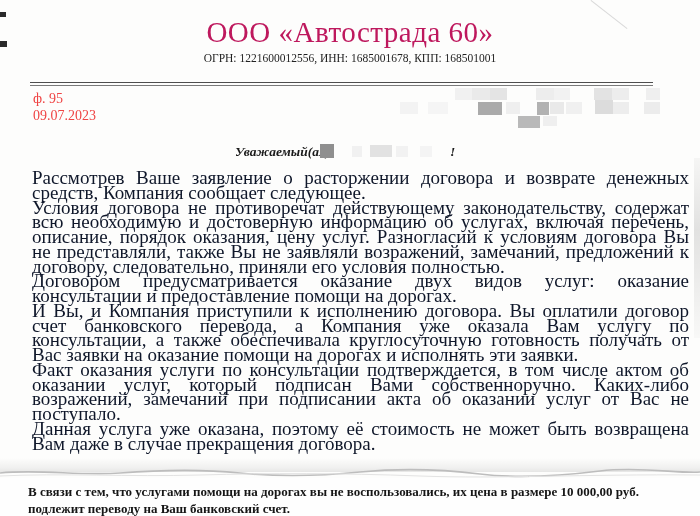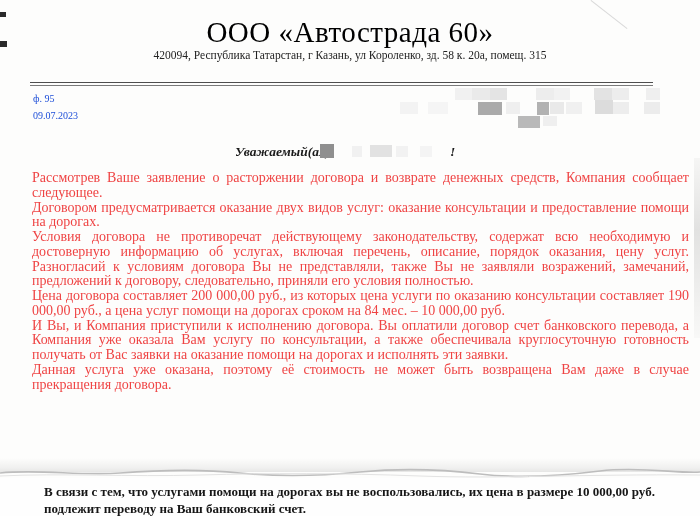--- a/index.html
+++ b/index.html
@@ -7,51 +7,51 @@
     width:700px;height:516px;
     background:#ffffff;
     font-family:"Liberation Serif","DejaVu Serif",serif;
     color:#1f1f1f;
     position:relative;overflow:hidden;
   }
   .page{position:absolute;inset:0;background:#fdfdfc;}
 
   
   .header{position:absolute;top:17px;left:0;right:0;text-align:center;}
-  .company{font-size:29px;line-height:30px;letter-spacing:.5px;color:#000000;}
+  .company{font-size:29px;line-height:30px;letter-spacing:.5px;color:#be185d;}
   .reg{font-size:11.5px;line-height:13px;margin-top:5px;color:#222;}
   .addr{font-size:11.5px;line-height:13px;margin-top:2px;color:#222;}
 
   .rule{position:absolute;left:30px;width:623px;top:82px;height:2px;
         border-top:1.6px solid #4e4e4e;border-bottom:1px solid #7a7a7a;}
 
-  .meta{position:absolute;left:33px;top:90px;font-size:10px;line-height:17px;color:#1d4ed8;}
+  .meta{position:absolute;left:33px;top:90px;font-size:14px;line-height:17px;color:#ef4444;}
 
   
   .mosaic{position:absolute;}
   .mosaic .blk{position:absolute;}
   .mosaic-header{left:398px;top:86px;width:298px;height:46px;}
   .mosaic-name{left:318px;top:142px;width:125px;height:18px;}
 
   .salutation{position:absolute;top:144px;left:235px;
               font-weight:bold;font-style:italic;font-size:13.5px;color:#1a1a1a;}
   .salutation-bang{position:absolute;top:144px;left:450px;
               font-weight:bold;font-style:italic;font-size:13.5px;color:#1a1a1a;}
 
   .body-text{position:absolute;left:32px;top:171px;width:657px;
-             font-size:14px;line-height:14.75px;text-align:justify;color:#ef4444;}
+             font-size:19px;line-height:14.75px;text-align:justify;color:#0f172a;}
   .body-text p{margin:0;}
 
   
   .seam{position:absolute;left:0;top:464px;width:700px;height:16px;}
   .seam-shadow{position:absolute;left:0;top:458px;width:700px;height:14px;
       background:linear-gradient(to bottom,rgba(0,0,0,0) 0%,rgba(0,0,0,.05) 70%,rgba(0,0,0,.09) 100%);}
   .below-seam{position:absolute;left:0;top:478px;width:700px;height:38px;background:#fefefe;}
 
-  .closing{position:absolute;left:44px;top:484px;width:612px;
+  .closing{position:absolute;left:28px;top:484px;width:612px;
            font-weight:bold;font-size:13px;line-height:16.5px;color:#161616;}
 
   
   .crease{position:absolute;top:14px;left:586px;width:46px;height:1px;
           background:#d9d9d9;transform:rotate(38deg);}
   .edge-streak{position:absolute;right:0;top:158px;width:6px;height:180px;
       background:linear-gradient(to bottom,rgba(0,0,0,.03),rgba(0,0,0,.11) 40%,rgba(0,0,0,.02));}
   .speck{position:absolute;background:#2a2a2a;}
   .speck1{left:0;top:12px;width:6px;height:5px;}
   .speck2{left:0;top:41px;width:7px;height:6px;}
@@ -60,21 +60,21 @@
 <body>
 
 <div class="page">
 
   <div class="speck speck1"></div>
   <div class="speck speck2"></div>
   <div class="crease"></div>
 
   <div class="header">
     <div class="company">ООО «Автострада 60»</div>
-    <div class="addr">420094, Республика Татарстан, г Казань, ул Короленко, зд. 58 к. 20а, помещ. 315</div>
+    <div class="reg">ОГРН: 1221600012556, ИНН: 1685001678, КПП: 168501001</div>
   </div>
 
   <div class="rule"></div>
 
   <div class="meta">
     <div>ф. 95</div>
     <div>09.07.2023</div>
   </div>
 
   <div class="mosaic mosaic-header">
@@ -105,24 +105,24 @@
       <div class="blk" style="left: 2px; top: 2px; width: 14px; height: 14px; background: rgb(143, 143, 143);"></div>
       <div class="blk" style="left: 34px; top: 4px; width: 10px; height: 11px; background: rgb(241, 241, 241);"></div>
       <div class="blk" style="left: 52px; top: 3px; width: 22px; height: 12px; background: rgb(226, 226, 226);"></div>
       <div class="blk" style="left: 78px; top: 4px; width: 12px; height: 11px; background: rgb(242, 242, 242);"></div>
       <div class="blk" style="left: 102px; top: 4px; width: 12px; height: 11px; background: rgb(244, 244, 244);"></div>
     </div>
   <div class="salutation-bang">!</div>
 
   <div class="body-text">
       <p>Рассмотрев Ваше заявление о расторжении договора и возврате денежных средств, Компания сообщает следующее.</p>
+      <p>Условия договора не противоречат действующему законодательству, содержат всю необходимую и достоверную информацию об услугах, включая перечень, описание, порядок оказания, цену услуг. Разногласий к условиям договора Вы не представляли, также Вы не заявляли возражений, замечаний, предложений к договору, следовательно, приняли его условия полностью.</p>
       <p>Договором предусматривается оказание двух видов услуг: оказание консультации и предоставление помощи на дорогах.</p>
-      <p>Условия договора не противоречат действующему законодательству, содержат всю необходимую и достоверную информацию об услугах, включая перечень, описание, порядок оказания, цену услуг. Разногласий к условиям договора Вы не представляли, также Вы не заявляли возражений, замечаний, предложений к договору, следовательно, приняли его условия полностью.</p>
-      <p>Цена договора составляет  200 000,00 руб., из которых цена услуги по оказанию консультации составляет 190 000,00 руб., а цена услуг помощи на дорогах сроком на 84 мес. –  10 000,00 руб.</p>
       <p>И Вы, и Компания приступили к исполнению договора. Вы оплатили договор счет банковского перевода, а Компания уже оказала Вам услугу по консультации, а также обеспечивала круглосуточную готовность получать от Вас заявки на оказание помощи на дорогах  и исполнять эти заявки.</p>
+      <p>Факт оказания услуги по консультации подтверждается, в том числе актом об оказании услуг, который подписан Вами собственноручно. Каких-либо возражений, замечаний при подписании акта об оказании услуг от Вас не поступало.</p>
       <p>Данная услуга уже оказана, поэтому  её стоимость не может быть возвращена Вам даже в случае прекращения договора.</p>
     </div>
 
   <div class="seam-shadow"></div>
   <div class="seam">
     <svg width="700" height="16" viewBox="0 0 700 16">
       <path d="M0,9 C40,5 80,12 120,9 S200,5 240,9 S320,12 360,8 S440,5 480,10 S560,12 600,7 S680,10 700,8" fill="none" stroke="#bdbdbd" stroke-width="1.7"></path>
       <path d="M0,12 C60,9 130,13 200,11 S340,9 420,12 S580,10 700,11" fill="none" stroke="#e3e3e3" stroke-width="1"></path>
     </svg>
   </div>

